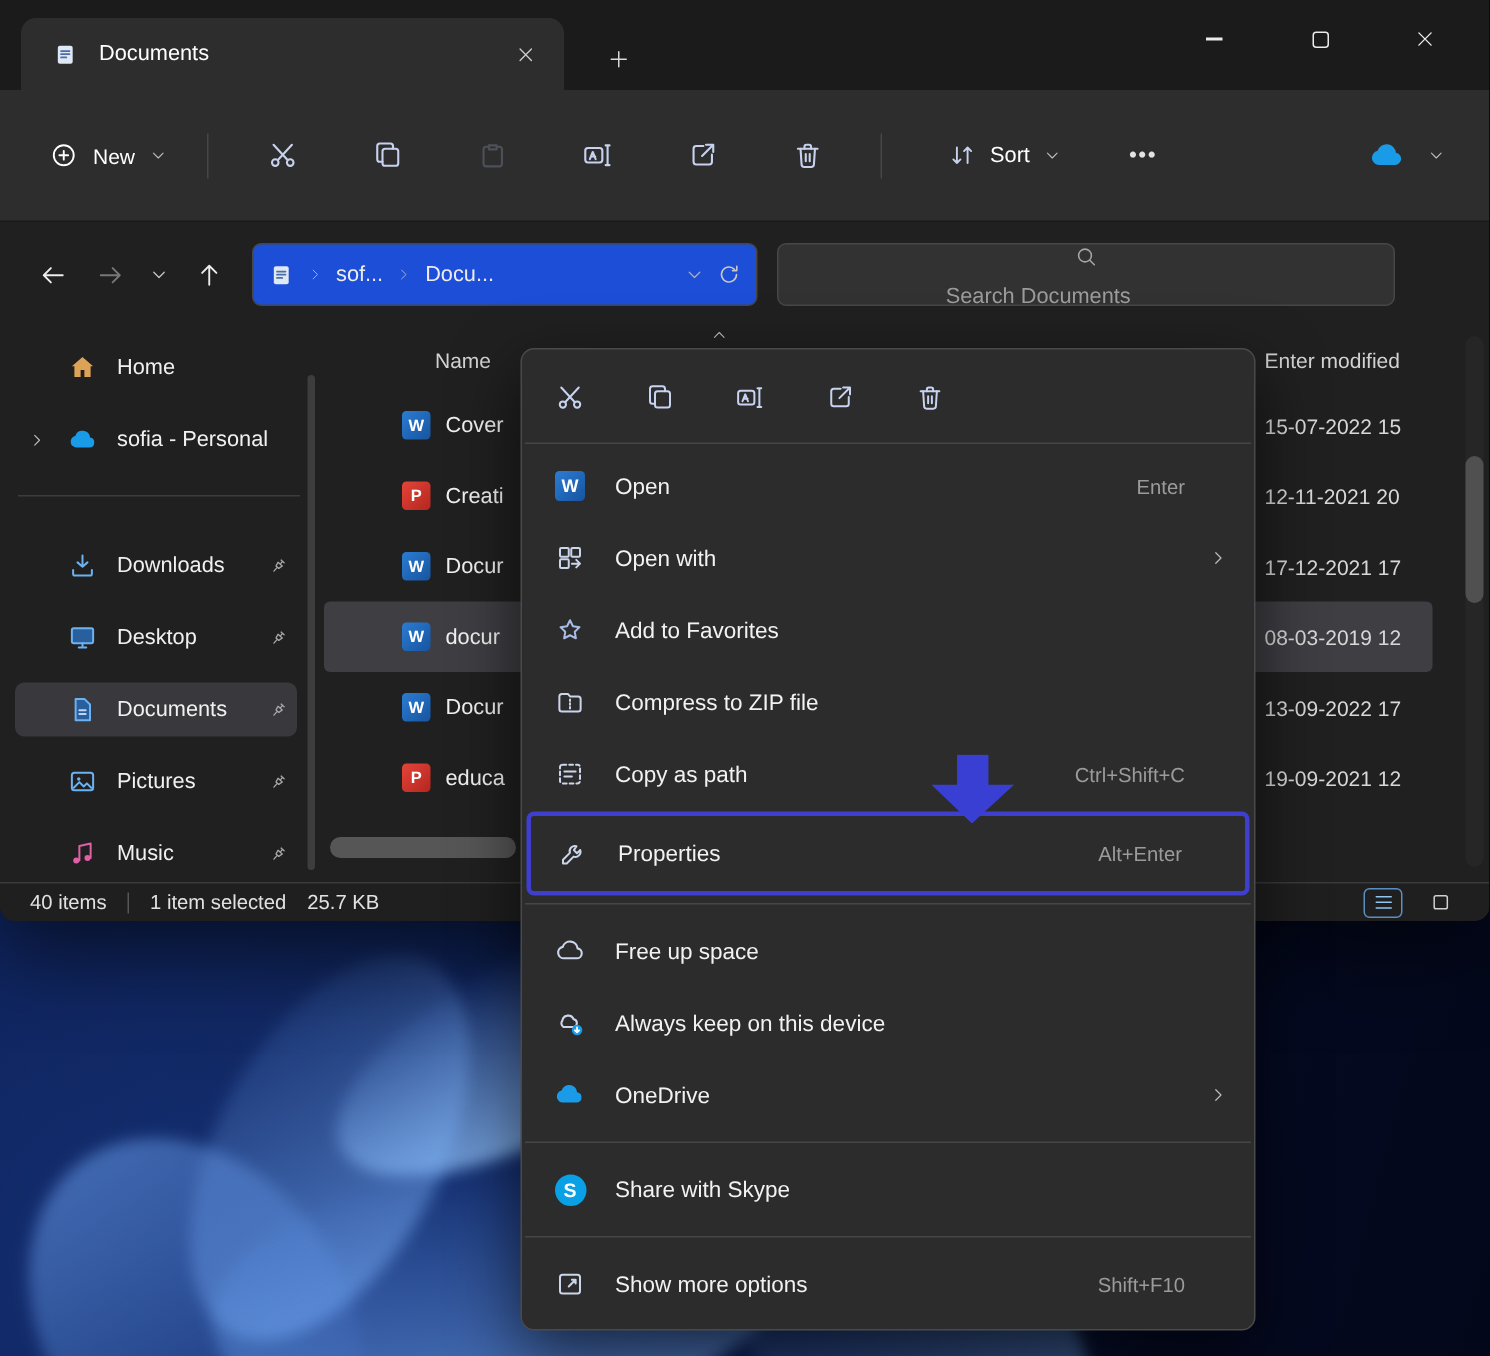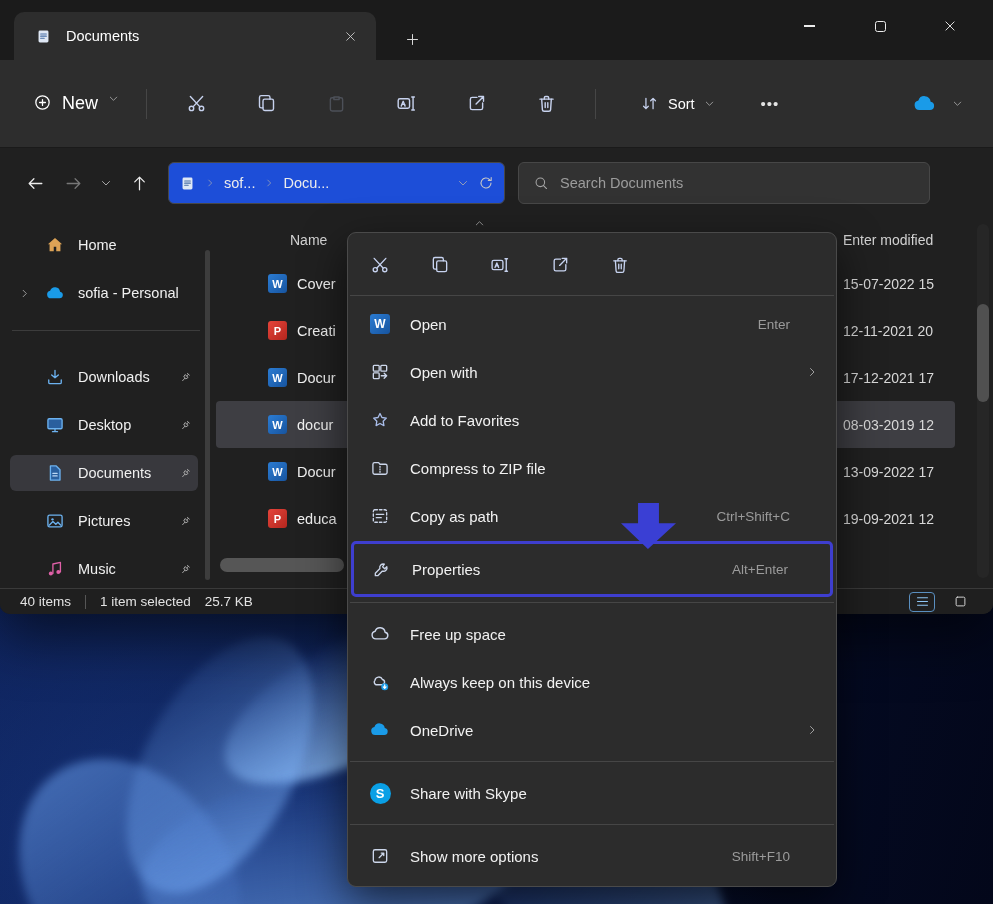--- a/index.html
+++ b/index.html
@@ -44,21 +44,21 @@
   .tab-close { width:28px; height:28px; color:#cfcfcf; }
   .newtab { position:absolute; left:394px; top:24px; width:36px; height:30px; color:#d8d8d8; }
   .wc { position:absolute; top:0; height:52px; width:58px; display:flex; align-items:center; justify-content:center; color:#ececec; }
   .wc-min { left:780px; } .wc-max { left:851px; } .wc-close { left:921px; }
   .min-glyph { width:11px; height:1.5px; background:#ececec; }
   .max-glyph { width:11px; height:11px; border:1.3px solid #ececec; border-radius:2.5px; }
 
   
   .toolbar { position:absolute; left:0; top:60px; right:0; height:88px; background:#2d2d2d;
     border-bottom:1px solid #1a1a1a; display:flex; align-items:center; padding:0 20px; }
-  .btn-new { display:flex; align-items:flex-start; gap:10px; padding:9px 13px; border-radius:6px; color:#fff; font-size:18px; }
+  .btn-new { display:flex; align-items:center; gap:10px; padding:9px 13px; border-radius:6px; color:#fff; font-size:14px; }
   .tb-sep { width:1px; height:30px; background:#464646; margin:0 14px; }
   .tb-ic { width:44px; height:40px; display:flex; align-items:center; justify-content:center;
     border-radius:6px; color:#c7d2ee; margin:0 13px; }
   .tb-ic.disabled { color:#676d7c; opacity:.55; }
   .btn-sort { display:flex; align-items:center; gap:9px; padding:9px 12px; border-radius:6px;
     color:#fff; font-size:14.5px; margin-left:18px; }
   .tb-more { margin-left:22px; color:#e3e3e3; font-size:15px; letter-spacing:1px; padding:8px 12px; border-radius:6px; }
   .tb-spacer { flex:1; }
   .tb-cloud { display:flex; align-items:center; gap:14px; padding:8px 10px; border-radius:6px; }
 
@@ -67,21 +67,21 @@
     display:flex; align-items:center; padding:0 16px; }
   .nav-ic { display:flex; align-items:center; justify-content:center; width:38px; height:36px; border-radius:6px; color:#ececec; }
   .nav-ic.dim { color:#777; }
   .nav-ic.small { width:28px; color:#c8c8c8; }
   .addressbar { width:337px; height:42px; background:#1d4ed8; border:1px solid #474747; border-radius:6px;
     display:flex; align-items:center; gap:9px; padding:0 10px; margin-left:10px; }
   .crumb { color:#ececec; font-size:14.5px; white-space:nowrap; }
   .crumb-chev { color:#b0b0b0; display:flex; }
   .ab-spacer { flex:1; }
   .searchbar { width:412px; height:42px; background:#323232; border:1px solid #474747; border-radius:6px;
-    display:flex; align-items:center; gap:11px; padding:0 14px; margin-left:13px; }
+    display:flex; align-items:center; gap:11px; padding:0 14px; margin-left:13px;flex-direction:column; }
   .searchbar input { flex:1; background:transparent; border:none; outline:none; color:#e5e5e5;
     font-size:14.5px; font-family:"Liberation Sans",sans-serif; }
   .searchbar input::placeholder { color:#9c9c9c; }
 
   
   .sidebar { position:absolute; left:0; top:218px; width:212px; bottom:26px; padding-top:9px; overflow:hidden; }
   .side-item { display:flex; align-items:center; height:36px; margin:0 14px 12px 10px; padding:0 6px;
     border-radius:6px; color:#f0f0f0; font-size:14.5px; gap:12px; }
   .side-item.selected { background:#38383d; }
   .side-gutter { width:16px; display:flex; align-items:center; justify-content:center; color:#c0c0c0; }

